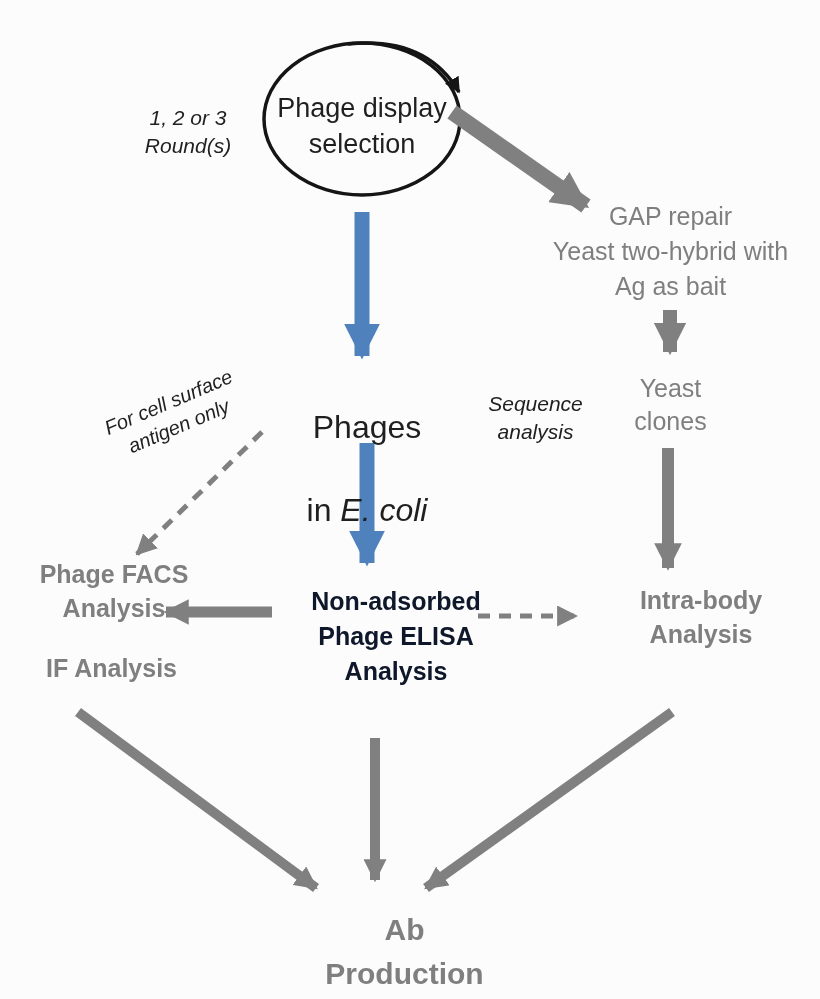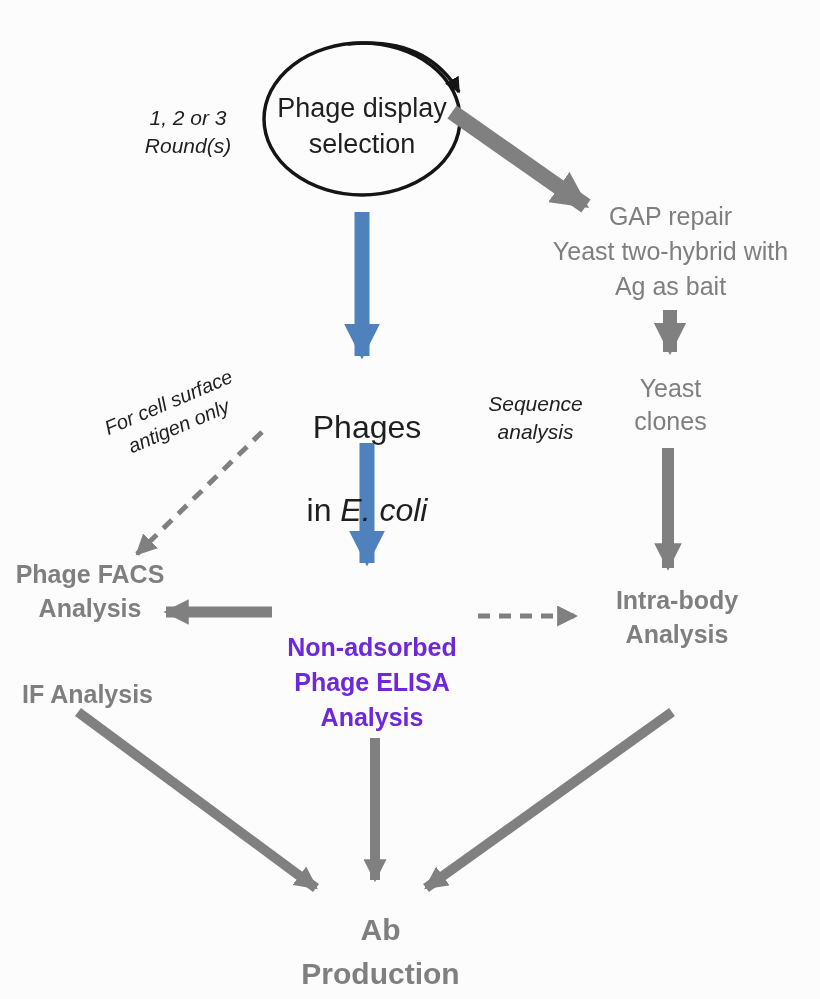--- a/index.html
+++ b/index.html
@@ -23,34 +23,34 @@
     height: 999px;
   }
   .label {
     position: absolute;
     white-space: pre-line;
     text-align: center;
     line-height: 1.3;
   }
   .black { color: #1f1f1f; }
   .gray  { color: #7f7f7f; }
-  .blue  { color: #6d28d9; margin-top: 46px; }
-  .bold  { font-weight: bold; }
+  .blue  { color: #0f172a; }
+  .bold  { font-weight: bold; padding-left: 24px; }
   .italic{ font-style: italic; }
 
   #rounds-note      { left: 118px; top: 84px;  width: 140px; font-size: 21px; line-height: 1.35; margin-top: 20px; }
   #phage-display    { left: 262px; top: 90px;  width: 200px; font-size: 27px; line-height: 1.35; }
   #gap-repair       { left: 518px; top: 199px; width: 305px; font-size: 25px; line-height: 1.4; }
   #phages           { left: 287px; top: 365px; width: 160px; font-size: 32px; line-height: 1.3; }
   #sequence-analysis{ left: 468px; top: 374px; width: 135px; font-size: 21px; line-height: 1.35; margin-top: 16px; }
   #yeast-clones     { left: 608px; top: 372px; width: 125px; font-size: 25px; line-height: 1.3; }
   #cell-surface-note{ left: 86px;  top: 388px; width: 175px; font-size: 20px; line-height: 1.3;
                       transform: rotate(-23deg); }
   #phage-facs       { left: 0px;   top: 558px; width: 180px; font-size: 25px; line-height: 1.35; }
-  #if-analysis      { left: 5px;   top: 652px; width: 165px; font-size: 25px; margin-top: 26px; }
+  #if-analysis      { left: 5px;   top: 652px; width: 165px; font-size: 25px; }
   #elisa            { left: 272px; top: 584px; width: 200px; font-size: 25px; line-height: 1.4; }
   #intra-body       { left: 592px; top: 584px; width: 170px; font-size: 25px; line-height: 1.35; }
   #ab-production    { left: 288px; top: 908px; width: 185px; font-size: 30px; line-height: 1.45; }
 </style>
 </head>
 <body>
 
 <div class="stage">
 
   <svg class="svg-layer" viewBox="0 0 820 999" xmlns="http://www.w3.org/2000/svg">

